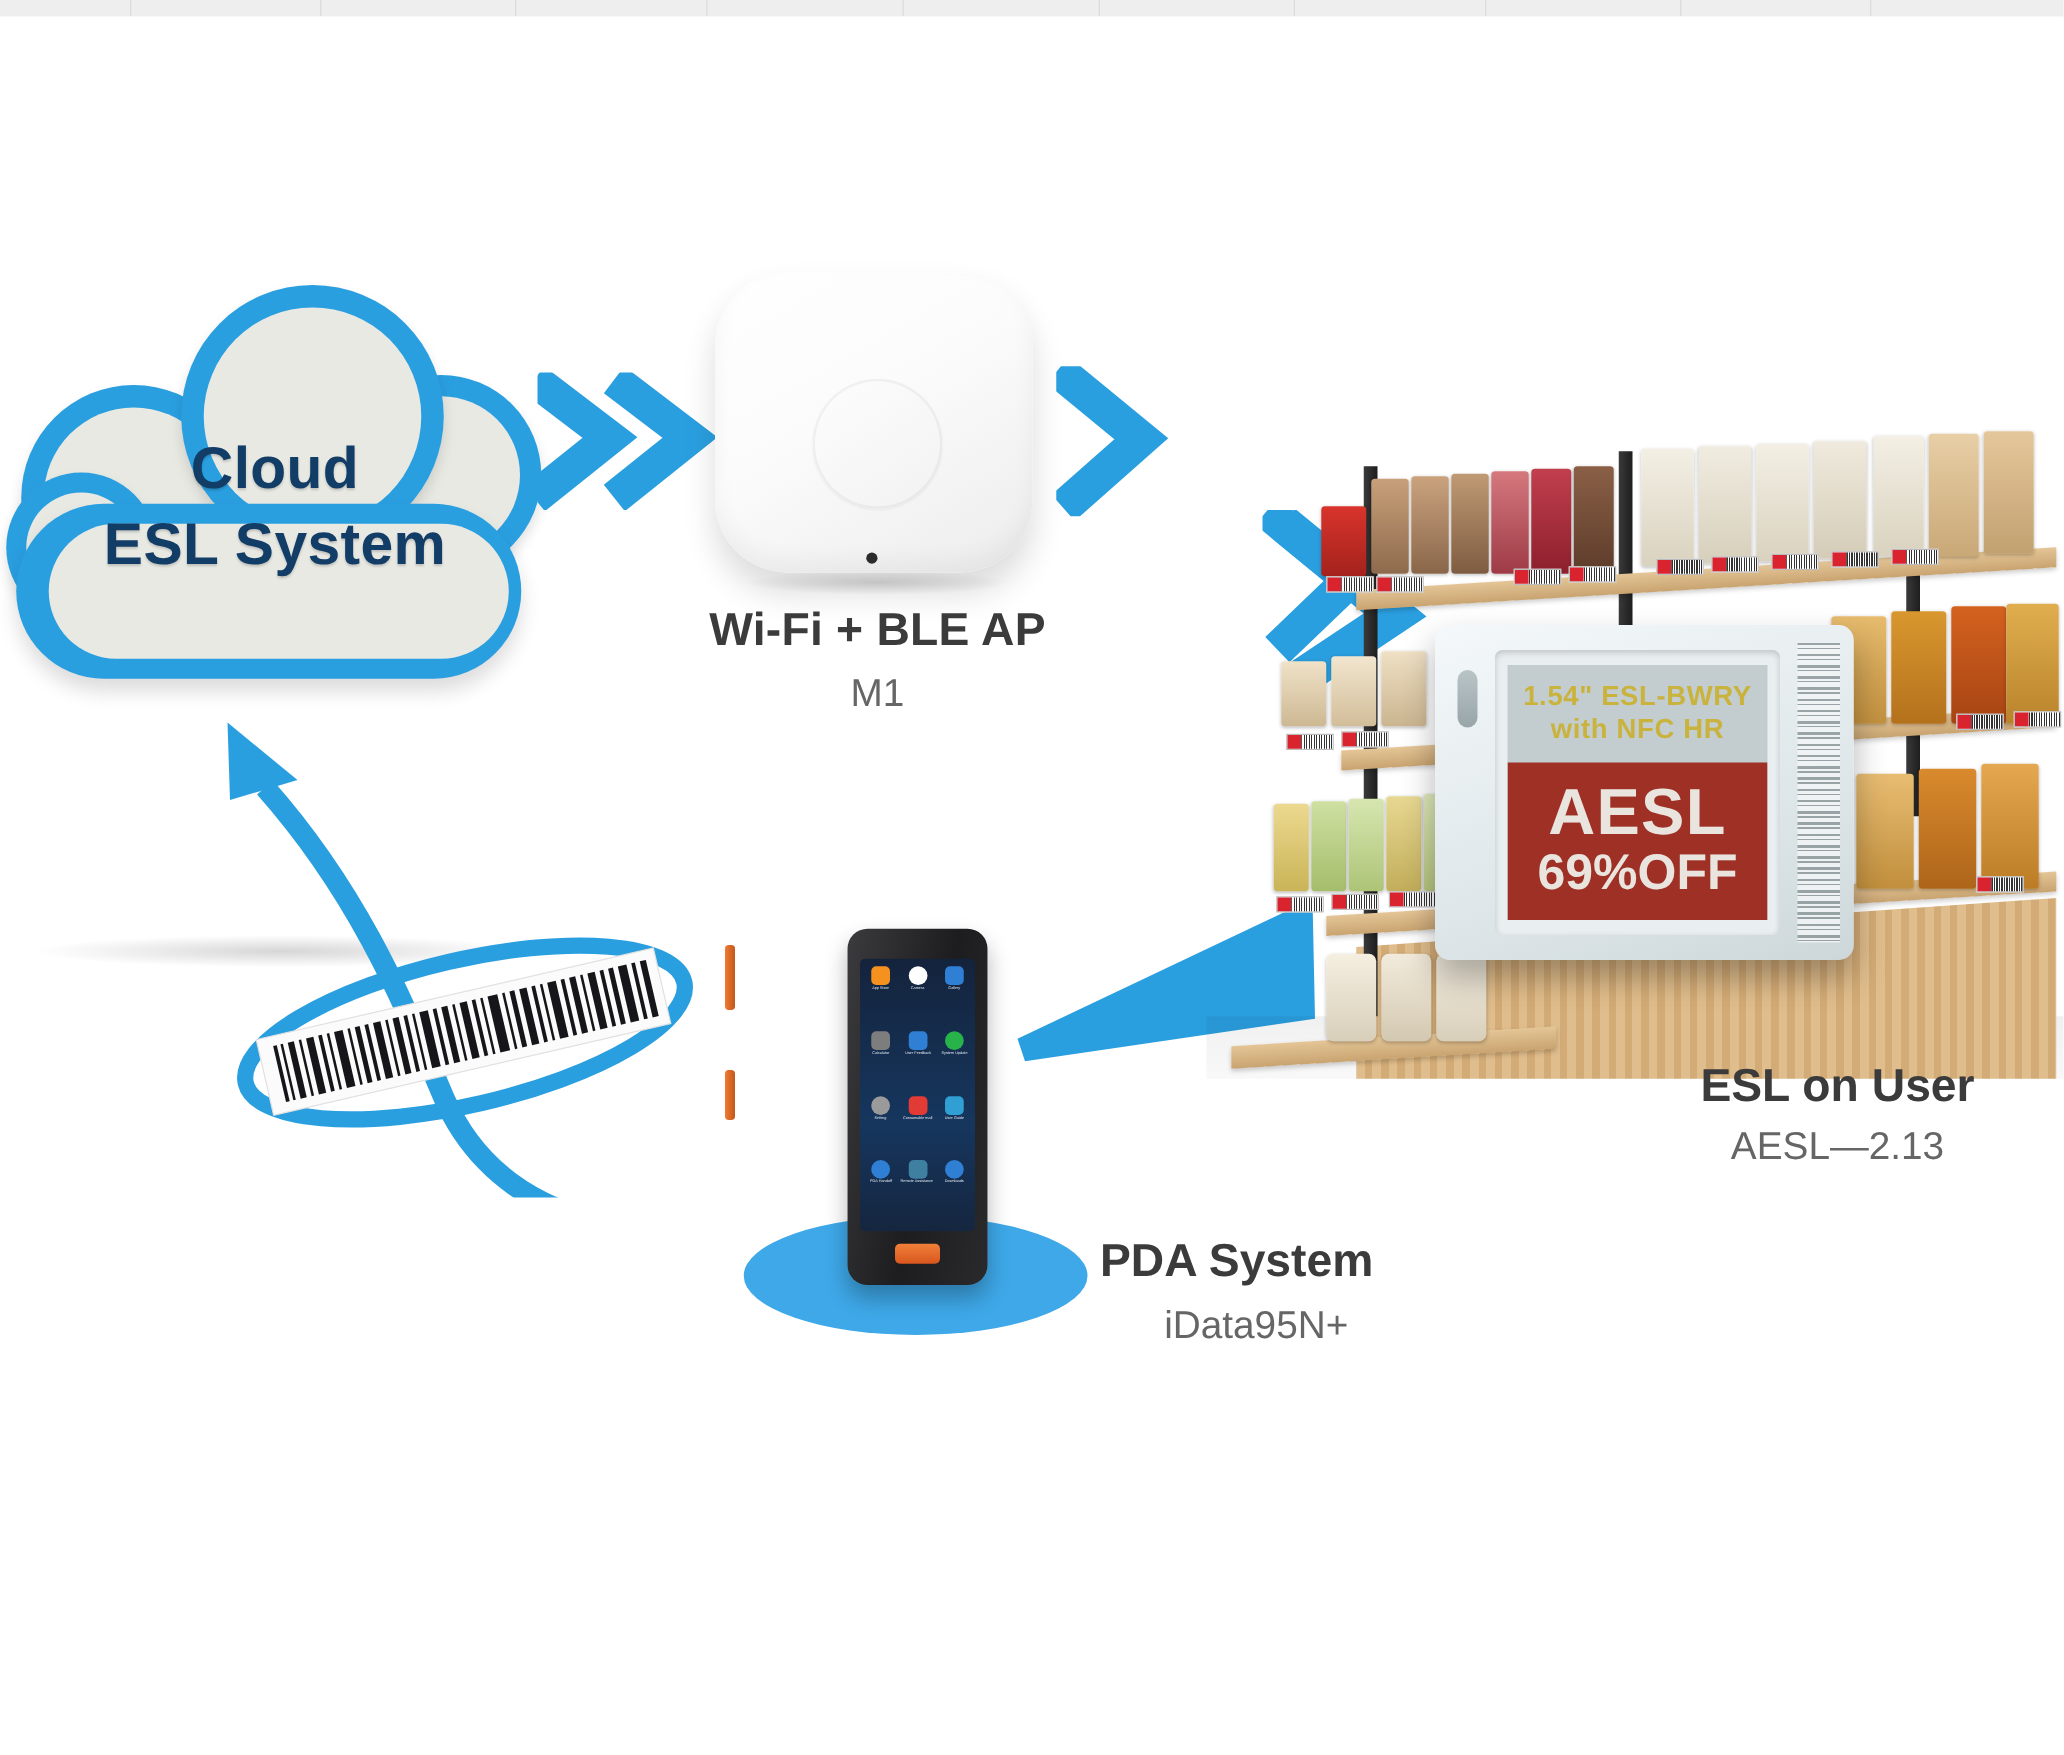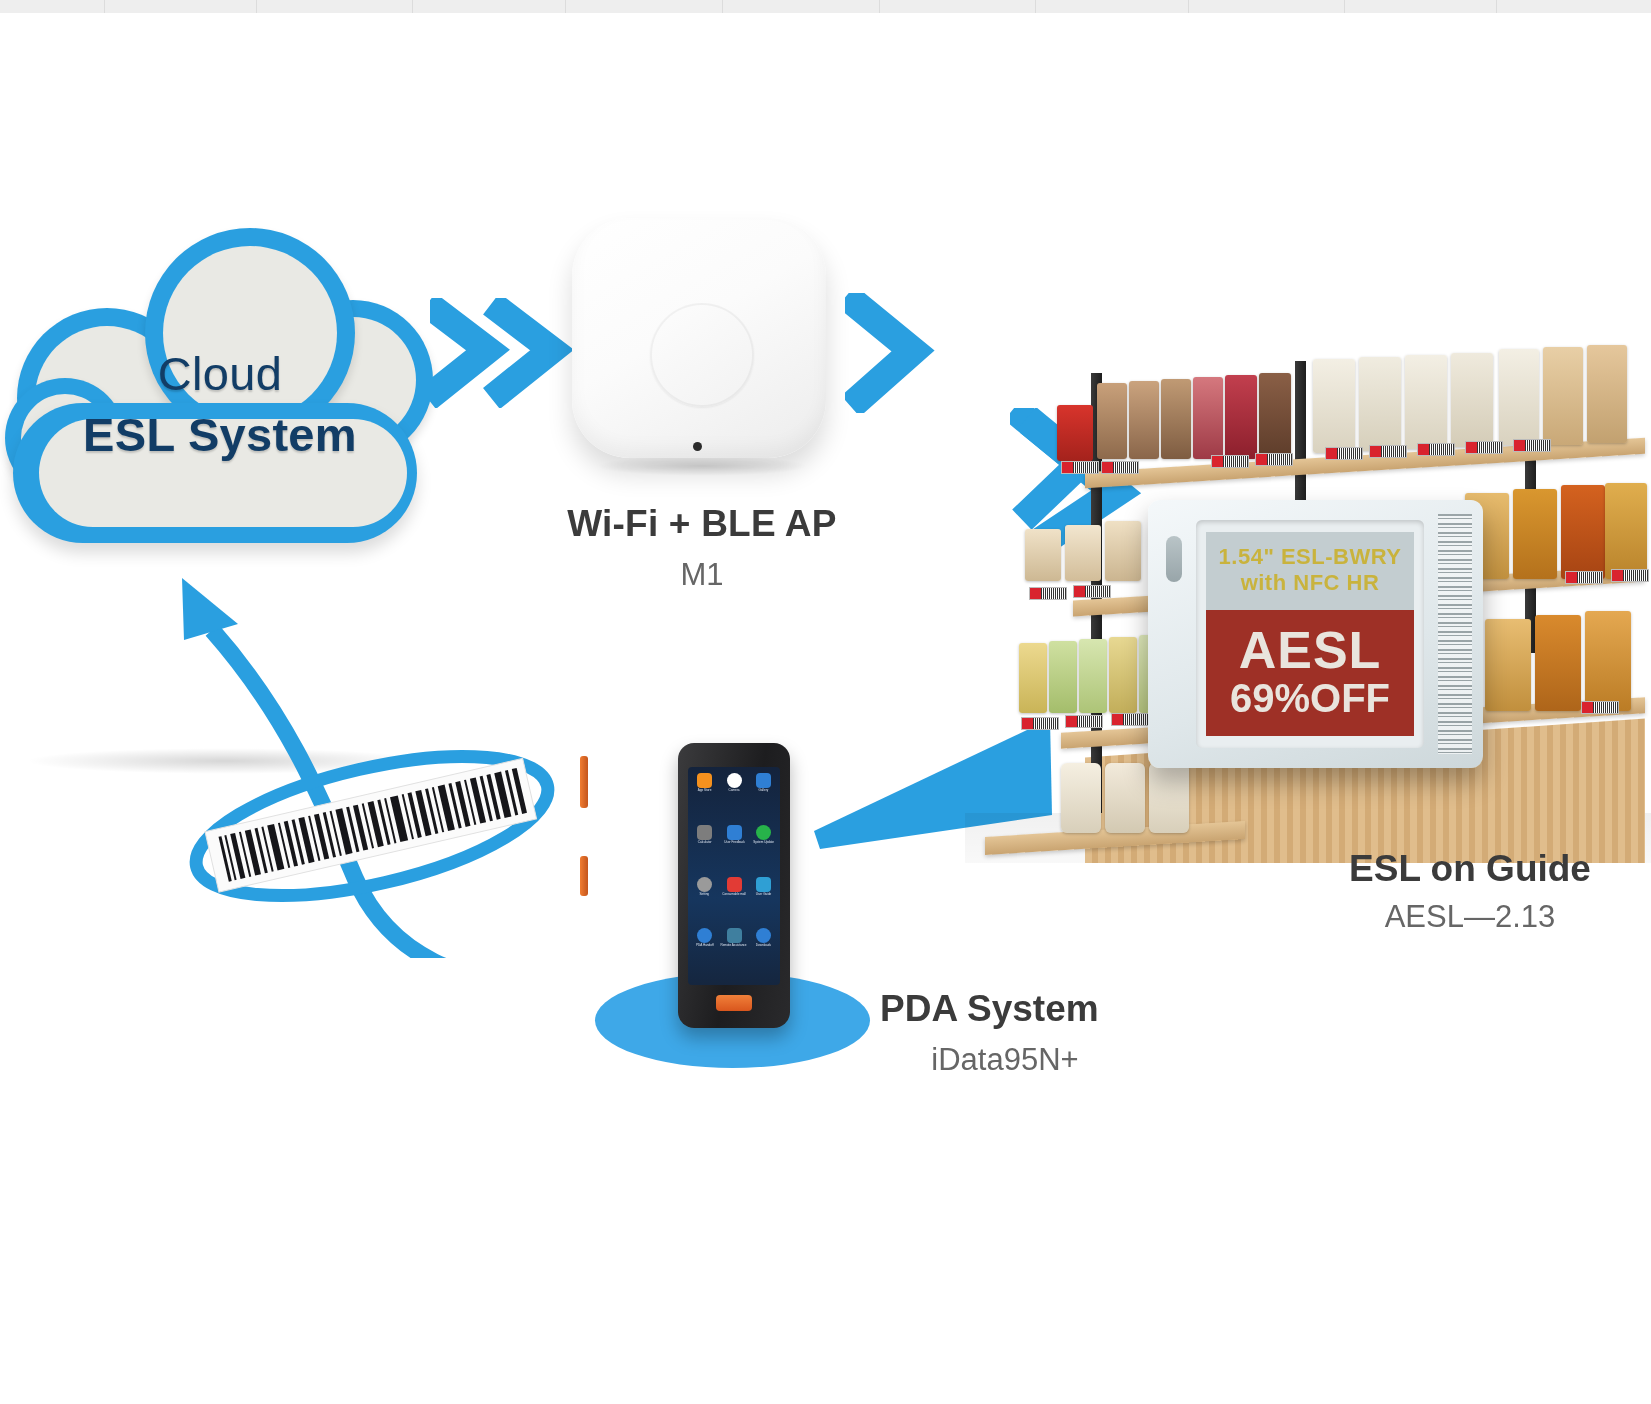--- a/index.html
+++ b/index.html
@@ -28,38 +28,38 @@
   #cl1i{left:18px;top:18px;width:174px;height:174px;}
   #cl2{left:12px;top:80px;width:180px;height:180px;}
   #cl2i{left:18px;top:18px;width:144px;height:144px;}
   #cl3{left:268px;top:72px;width:160px;height:160px;}
   #cl3i{left:17px;top:17px;width:126px;height:126px;}
   #cl4{left:0px;top:150px;width:120px;height:120px;}
   #cl4i{left:16px;top:16px;width:88px;height:88px;}
   #cloud-text{position:absolute;left:0;top:120px;width:430px;text-align:center;
               color:#123d66;letter-spacing:.3px;z-index:9;
               text-shadow:0 2px 2px rgba(0,0,0,.18);}
-  #cloud-text .l1{font-size:47px;font-weight:normal;line-height:1.1;}
+  #cloud-text .l1{font-size:47px;font-weight:bold;line-height:1.1;}
   #cloud-text .l2{font-size:47px;font-weight:bold;line-height:1.5;text-align:center;}
   #cloud-shadow{position:absolute;left:20px;top:520px;width:400px;height:26px;
                 background:radial-gradient(ellipse at center,rgba(0,0,0,.16),rgba(0,0,0,0) 70%);}
 
   
   #ap-group{position:absolute;left:572px;top:205px;width:260px;height:260px;}
   #ap-body{position:absolute;left:0;top:0;width:254px;height:240px;border-radius:58px;
            background:linear-gradient(150deg,#ffffff 0%,#fbfbfb 45%,#ececec 100%);
            box-shadow:0 16px 26px rgba(0,0,0,.14), inset 0 -10px 18px rgba(0,0,0,.045);}
   #ap-ring{position:absolute;left:78px;top:85px;width:104px;height:104px;border-radius:50%;
            background:linear-gradient(145deg,#fdfdfd,#f2f2f2);
            box-shadow:inset 0 0 0 2px rgba(0,0,0,.045), 0 1px 2px rgba(0,0,0,.06);}
   #ap-led{position:absolute;left:121px;top:224px;width:9px;height:9px;border-radius:50%;
           background:#2b2b2b;}
   #ap-shadow{position:absolute;left:24px;top:238px;width:212px;height:20px;
              background:radial-gradient(ellipse at center,rgba(0,0,0,.14),rgba(0,0,0,0) 70%);}
-  #ap-label{position:absolute;left:452px;top:470px;width:500px;text-align:center;margin-top:20px;}
+  #ap-label{position:absolute;left:452px;top:470px;width:500px;text-align:center;}
   #ap-label .t1{font-size:37px;color:#3b3b3b;font-weight:600;letter-spacing:.2px;}
   #ap-label .t2{font-size:31px;color:#666;margin-top:12px;}
 
   
   .chev{position:absolute;}
   #arrow-cloud-ap{left:430px;top:285px;}
   #arrow-ap-shelf{left:845px;top:280px;}
   #arrow-shelf-down{left:1010px;top:395px;}
 
   
@@ -460,17 +460,17 @@
         <div id="esl-sale">
           <div class="s1">AESL</div>
           <div class="s2">69%OFF</div>
         </div>
       </div>
     </div>
     <div id="esl-barcode"></div>
   </div>
 
   <div id="shelf-label">
-    <div class="t1">ESL on Guide</div>
+    <div class="t1">ESL on User</div>
     <div class="t2">AESL—2.13</div>
   </div>
 
 </div>
 
 </body></html>

